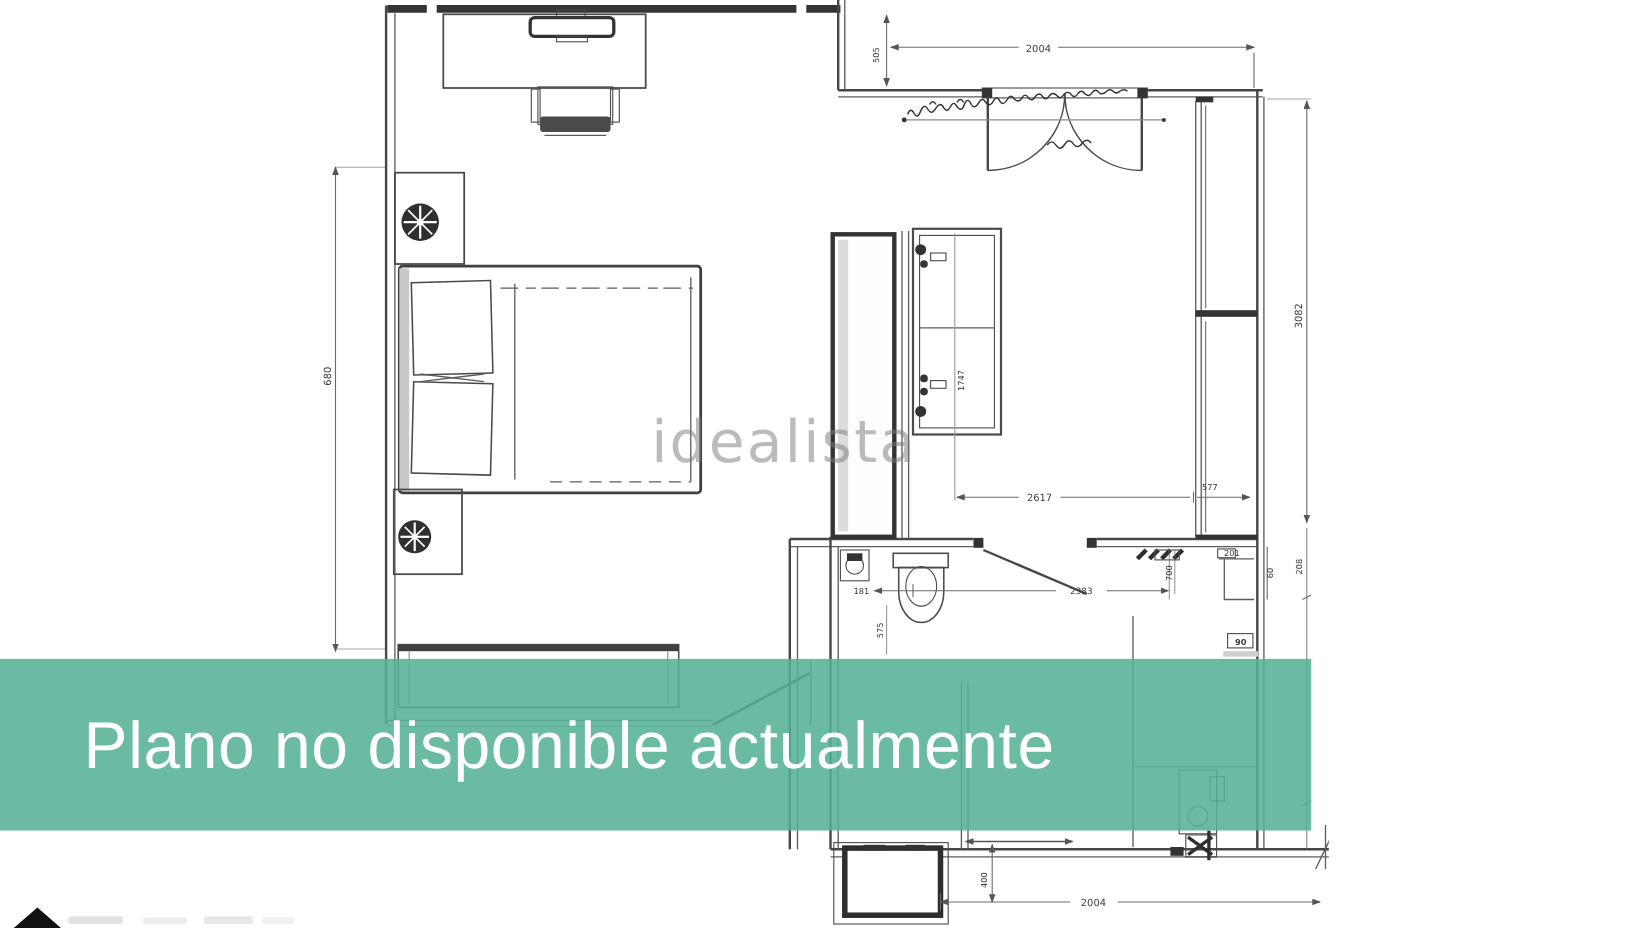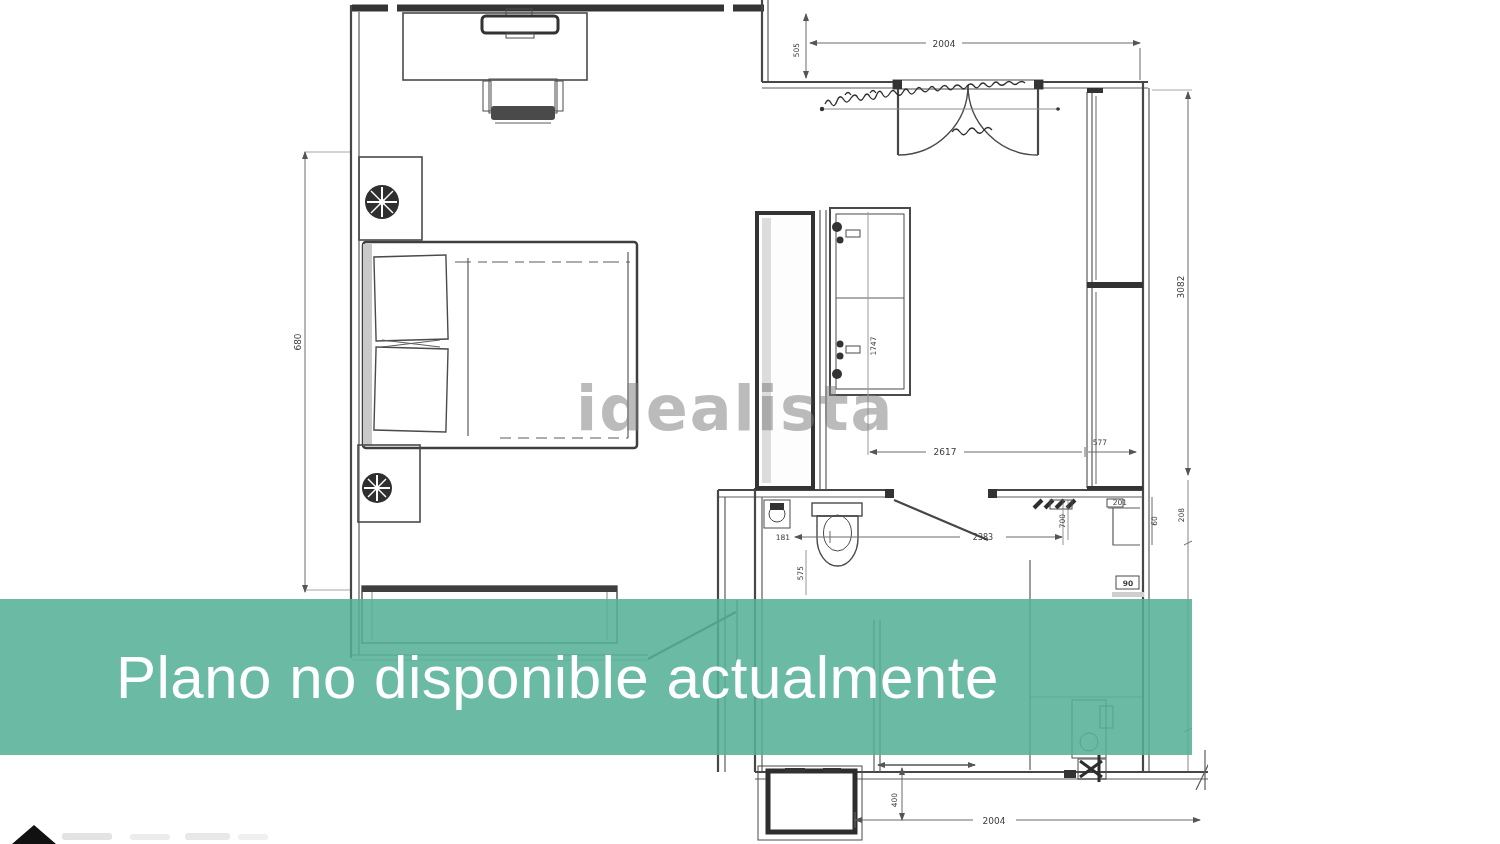--- a/index.html
+++ b/index.html
@@ -10,29 +10,29 @@
   
   .w  {stroke:#343434;stroke-width:7;fill:none}
   .w2 {stroke:#474747;stroke-width:2.2;fill:none}
   .w1 {stroke:#5c5c5c;stroke-width:1.2;fill:none}
   .fn {stroke:#4a4a4a;stroke-width:1.4;fill:none}
   .d  {stroke:#6a6a6a;stroke-width:1;fill:none}
   .dk {fill:#333333;stroke:none}
   .t  {fill:#3a3a3a;font-size:9px;text-anchor:middle}
   .ts {fill:#3a3a3a;font-size:7.5px;text-anchor:middle}
   .scr{stroke:#2f2f2f;stroke-width:1.3;fill:none}
-  .watermark{position:absolute;left:576px;top:372px;
-    font-family:"DejaVu Sans",sans-serif;font-weight:bold;font-size:62px;
+  .watermark{position:absolute;left:592px;top:372px;
+    font-family:"DejaVu Sans",sans-serif;font-weight:normal;font-size:53px;
     letter-spacing:2px;color:var(--watermark, rgba(128,128,128,.5));
     user-select:none;white-space:nowrap;}
   .banner{position:absolute;left:0;top:599px;width:1192px;height:156px;
     background:var(--banner_bg, rgba(84,176,150,.87));
     display:flex;align-items:center;}
   .banner-text{color:var(--banner_text,#fff);font-size:60px;font-weight:400;
-    padding-left:116px;letter-spacing:.5px;white-space:nowrap;}
+    padding-left:76px;letter-spacing:.5px;white-space:nowrap;}
 </style>
 </head>
 <body>
 
 <div class="stage">
 
 <svg class="plan" width="1500" height="844" viewBox="0 0 1500 844">
   <defs>
     <marker id="aE" markerWidth="10" markerHeight="8" refX="7" refY="3" orient="auto" markerUnits="userSpaceOnUse">
       <path d="M0,0 L8,3 L0,6 Z" fill="#555"></path>

